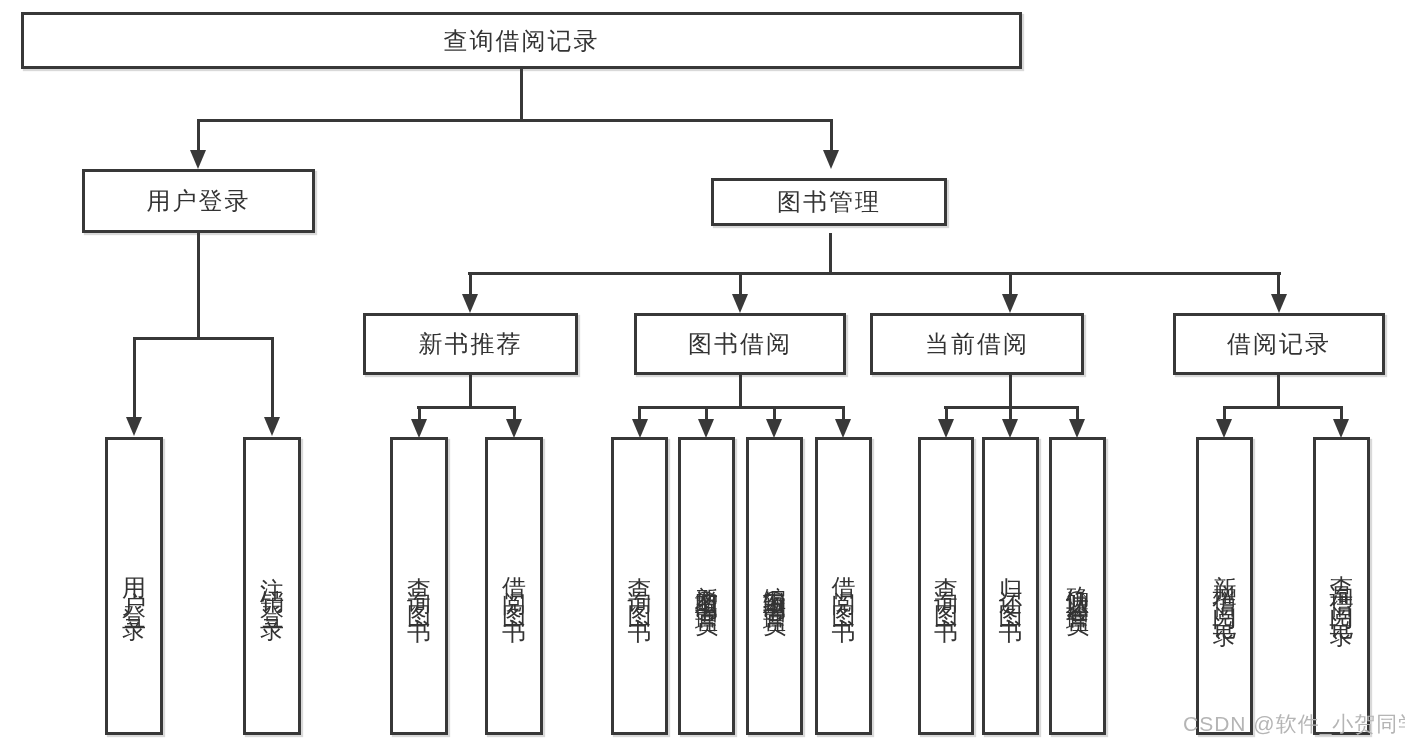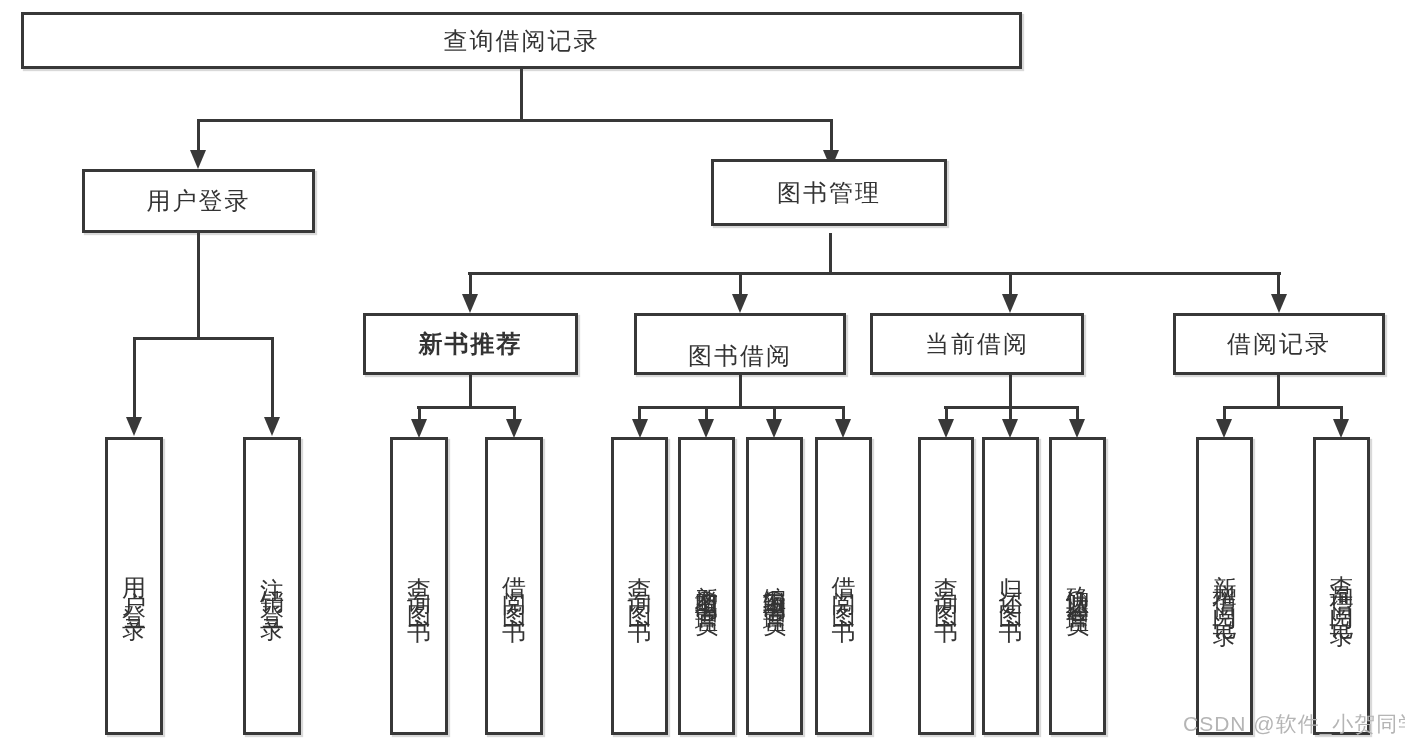--- a/index.html
+++ b/index.html
@@ -57,21 +57,21 @@
   <div class="vl" style="left:520px;top:69px;height:50px;"></div>
   <div class="hl" style="left:197px;top:119px;width:636px;"></div>
   <div class="vl" style="left:197px;top:119px;height:32px;"></div>
   <div class="ah" style="left:190px;top:150px;"></div>
   <div class="vl" style="left:830px;top:119px;height:32px;"></div>
   <div class="ah" style="left:823px;top:150px;"></div>
 
   <div class="box" style="left:82px;top:169px;width:233px;height:64px;">
     <span>用户登录</span>
   </div>
-  <div class="box" style="left:711px;top:159px;width:236px;height:67px;">
+  <div class="box" style="left:711px;top:178px;width:236px;height:48px;">
     <span>图书管理</span>
   </div>
 
   <div class="vl" style="left:197px;top:233px;height:104px;"></div>
   <div class="hl" style="left:133px;top:337px;width:141px;"></div>
   <div class="vl" style="left:133px;top:337px;height:81px;"></div>
   <div class="ah" style="left:126px;top:417px;"></div>
   <div class="vl" style="left:271px;top:337px;height:81px;"></div>
   <div class="ah" style="left:264px;top:417px;"></div>
 
@@ -79,24 +79,24 @@
   <div class="hl" style="left:468px;top:272px;width:813px;"></div>
   <div class="vl" style="left:469px;top:272px;height:23px;"></div>
   <div class="ah" style="left:462px;top:294px;"></div>
   <div class="vl" style="left:739px;top:272px;height:23px;"></div>
   <div class="ah" style="left:732px;top:294px;"></div>
   <div class="vl" style="left:1009px;top:272px;height:23px;"></div>
   <div class="ah" style="left:1002px;top:294px;"></div>
   <div class="vl" style="left:1277px;top:272px;height:23px;"></div>
   <div class="ah" style="left:1271px;top:294px;"></div>
 
-  <div class="box" style="left:363px;top:313px;width:215px;height:62px;font-weight:bold;">
+  <div class="box" style="left:363px;top:313px;width:215px;height:62px;">
     <span>新书推荐</span>
   </div>
-  <div class="box" style="left:634px;top:313px;width:212px;height:62px;align-items:flex-end;">
+  <div class="box" style="left:634px;top:313px;width:212px;height:62px;">
     <span>图书借阅</span>
   </div>
   <div class="box" style="left:870px;top:313px;width:214px;height:62px;">
     <span>当前借阅</span>
   </div>
   <div class="box" style="left:1173px;top:313px;width:212px;height:62px;">
     <span>借阅记录</span>
   </div>
 
   <div class="vl" style="left:469px;top:375px;height:31px;"></div>

